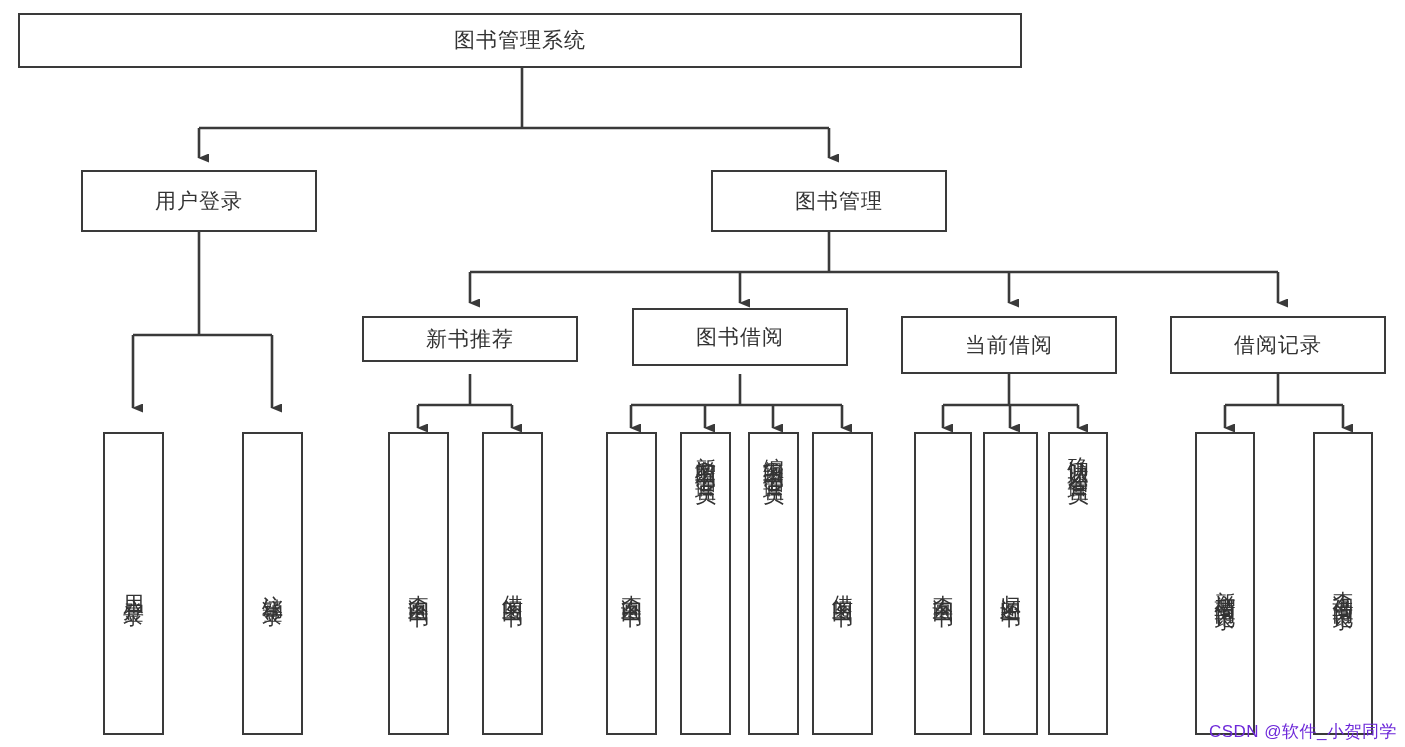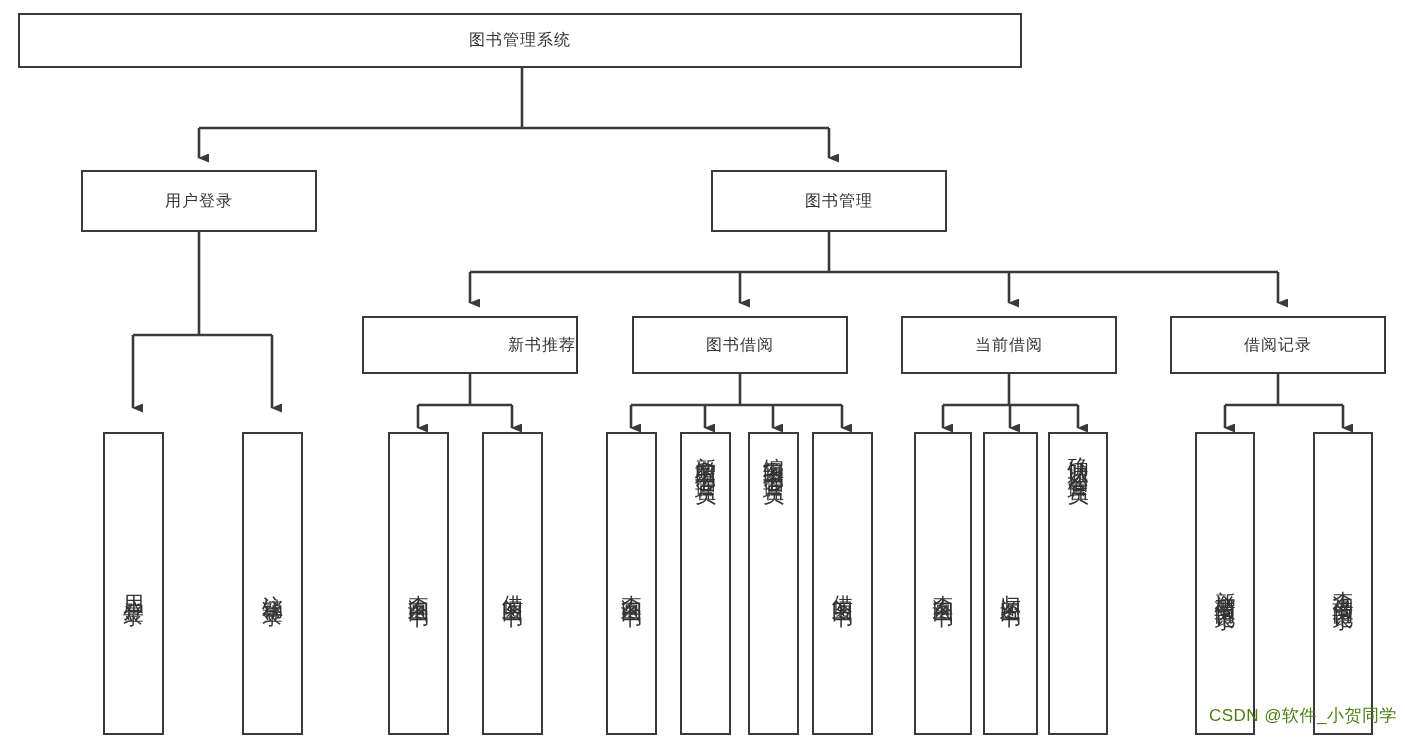--- a/index.html
+++ b/index.html
@@ -30,21 +30,21 @@
     position: absolute;
     box-sizing: border-box;
     border: 2px solid #3a3a3a;
     background: #ffffff;
     display: flex;
     align-items: center;
     justify-content: center;
     color: #333333;
   }
   .node-label {
-    font-size: 16px;
+    font-size: 21px;
     line-height: 1.15;
     letter-spacing: 1px;
     color: #333333;
     text-align: center;
     white-space: nowrap;
   }
   .node-box.vertical {
     align-items: flex-start;
     justify-content: center;
     padding-top: 4px;
@@ -60,23 +60,23 @@
   }
   .node-box.leaf-centered {
     align-items: center;
   }
   .node-box.leaf-centered .node-label {
     margin-top: 0;
   }
   .watermark {
     position: absolute;
     right: 8px;
-    bottom: 20px;
+    bottom: 4px;
     font-size: 17px;
-    color: #4d7c0f;
+    color: #6d28d9;
     letter-spacing: 0.5px;
     white-space: nowrap;
     user-select: none;
   }
 </style>
 </head>
 <body>
 
 <div id="diagram-root">
 
@@ -148,24 +148,24 @@
     <span class="node-label">图书管理系统</span>
   </div>
 
   <div class="node-box" style="left:81px; top:170px; width:236px; height:62px;">
     <span class="node-label">用户登录</span>
   </div>
   <div class="node-box" style="left:711px; top:170px; width:236px; height:62px;padding-left:20px;">
     <span class="node-label">图书管理</span>
   </div>
 
-  <div class="node-box" style="left:362px; top:316px; width:216px; height:58px;justify-content:flex-end;">
+  <div class="node-box" style="left:362px; top:316px; width:216px; height:46px;">
     <span class="node-label">新书推荐</span>
   </div>
-  <div class="node-box" style="left:632px; top:316px; width:216px; height:58px;">
+  <div class="node-box" style="left:632px; top:308px; width:216px; height:58px;">
     <span class="node-label">图书借阅</span>
   </div>
   <div class="node-box" style="left:1170px; top:316px; width:216px; height:58px;">
     <span class="node-label">借阅记录</span>
   </div>
   <div class="node-box" style="left:901px; top:316px; width:216px; height:58px;">
     <span class="node-label">当前借阅</span>
   </div>
 
   <div class="node-box vertical leaf-centered" style="left:103px; top:432px; width:61px; height:303px;">

